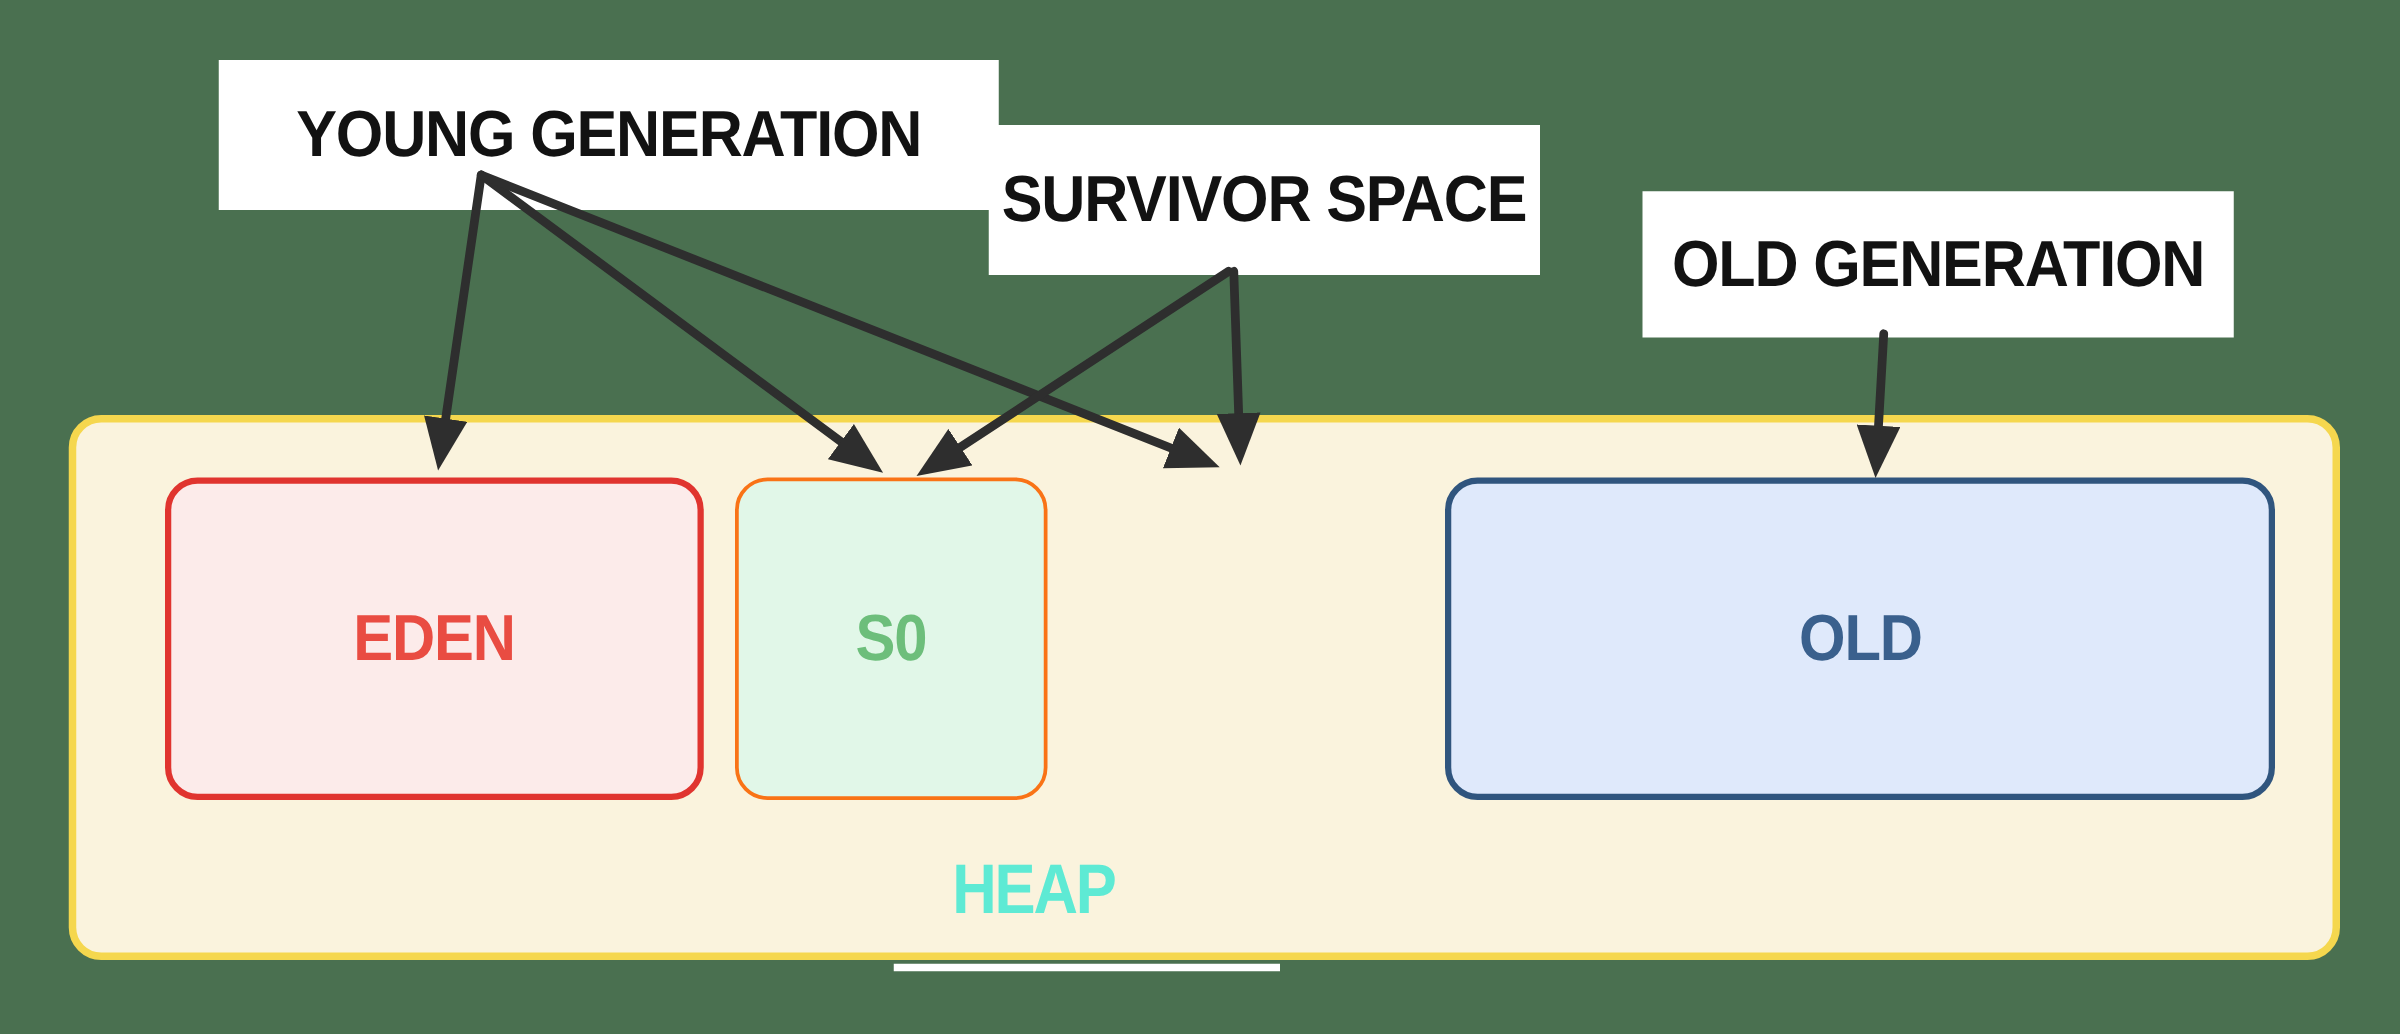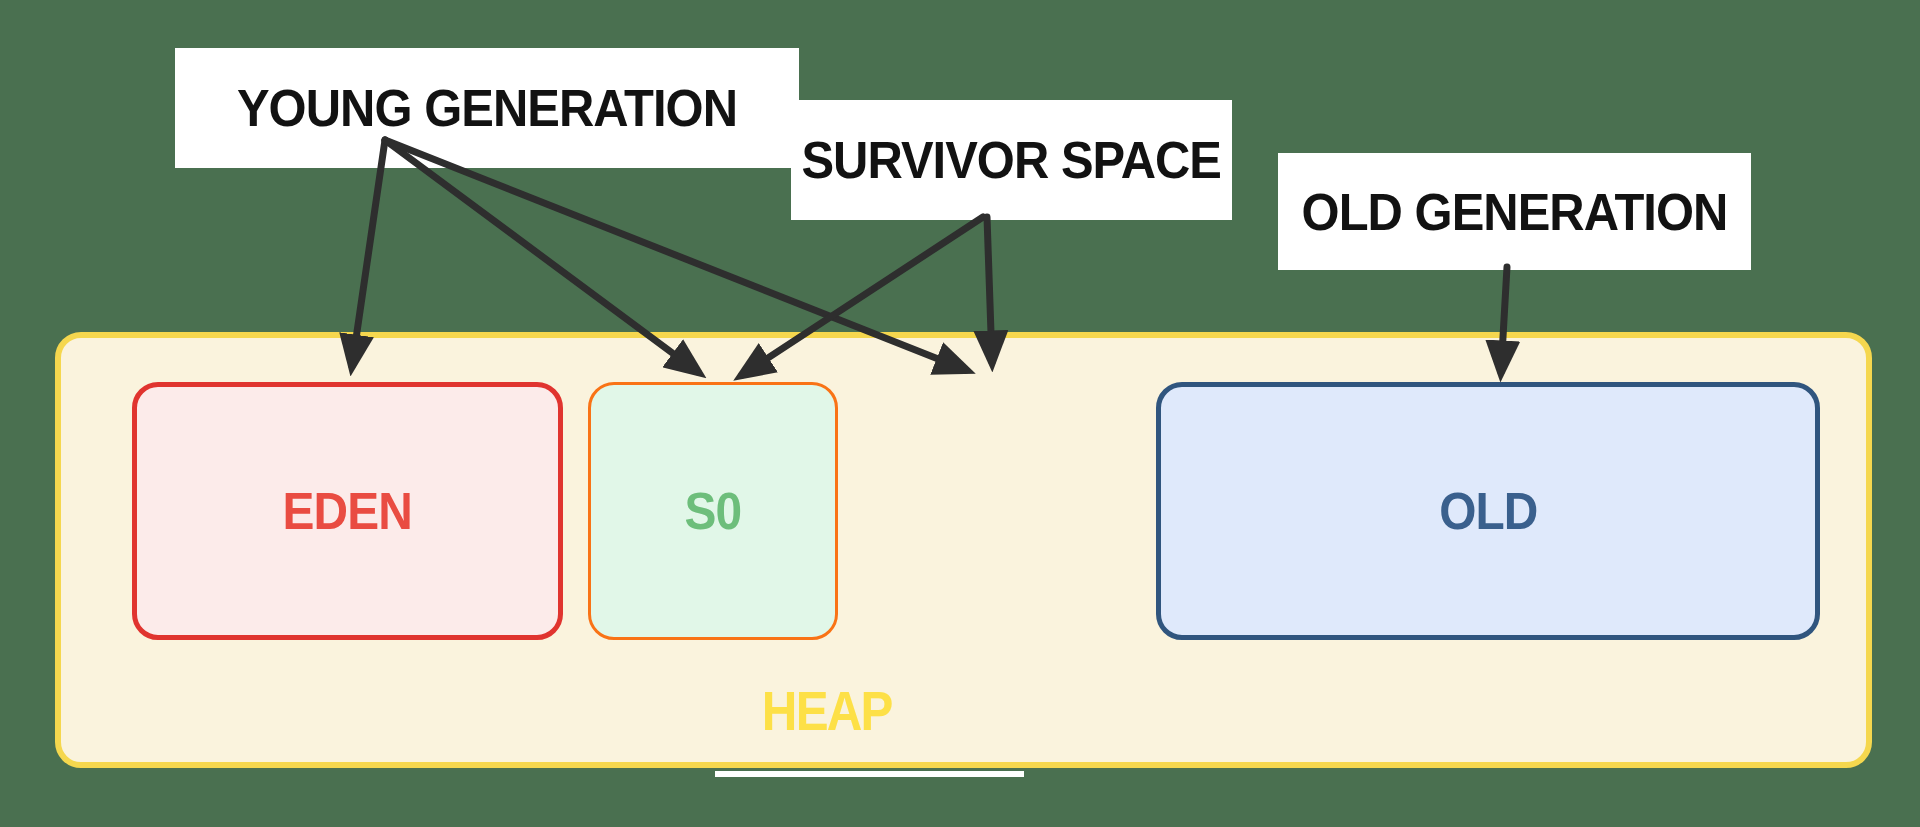--- a/index.html
+++ b/index.html
@@ -20,36 +20,36 @@
     display:flex;align-items:center;justify-content:center;
     color:#121212;
     font-weight:700;
     letter-spacing:-1px;
     font-size:52px;
     white-space:nowrap;
   }
   .callout span{transform:scaleX(.94);}
   #callout-young{left:175px;top:48px;width:624px;height:120px;}
   #callout-survivor{left:767px;top:100px;width:441px;height:120px;margin-left:24px;}
-  #callout-oldgen{left:1278px;top:153px;width:473px;height:117px;}
+  #callout-oldgen{left:1314px;top:153px;width:473px;height:117px;}
 
   
   .heap{
     position:absolute;
     left:55px;top:332px;width:1817px;height:436px;
     box-sizing:border-box;
     background:#FAF3DD;
     border:6px solid #F5D74E;
     border-radius:26px;
   }
   .heap-label{
     position:absolute;
     left:747px;top:680px;width:160px;height:60px;
     display:flex;align-items:center;justify-content:center;
-    font-size:56px;font-weight:700;color:#fde047;
+    font-size:56px;font-weight:700;color:#5eead4;
     letter-spacing:-2px;
   }
   .heap-label span{transform:scaleX(.88);}
 
   
   .region{
     position:absolute;
     top:382px;height:258px;
     box-sizing:border-box;
     border-radius:26px;

